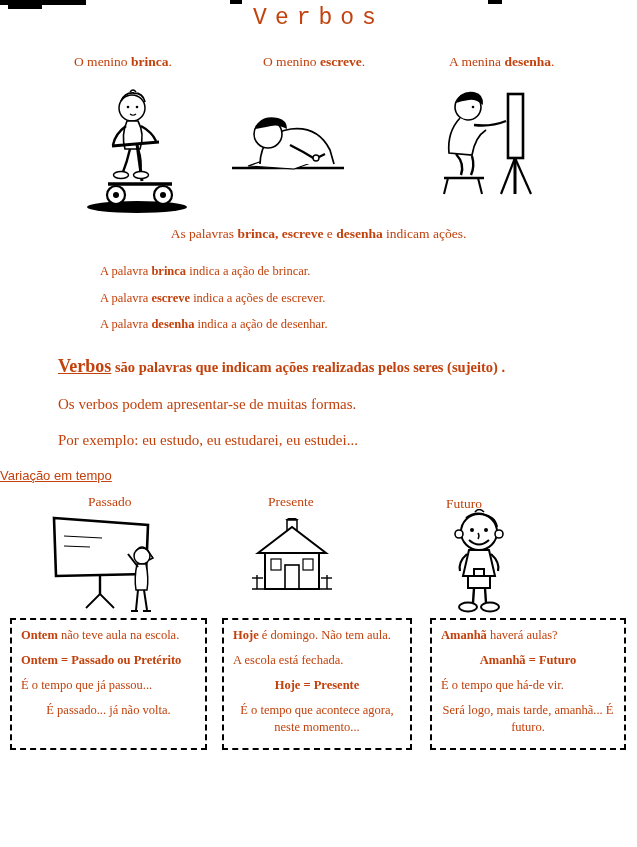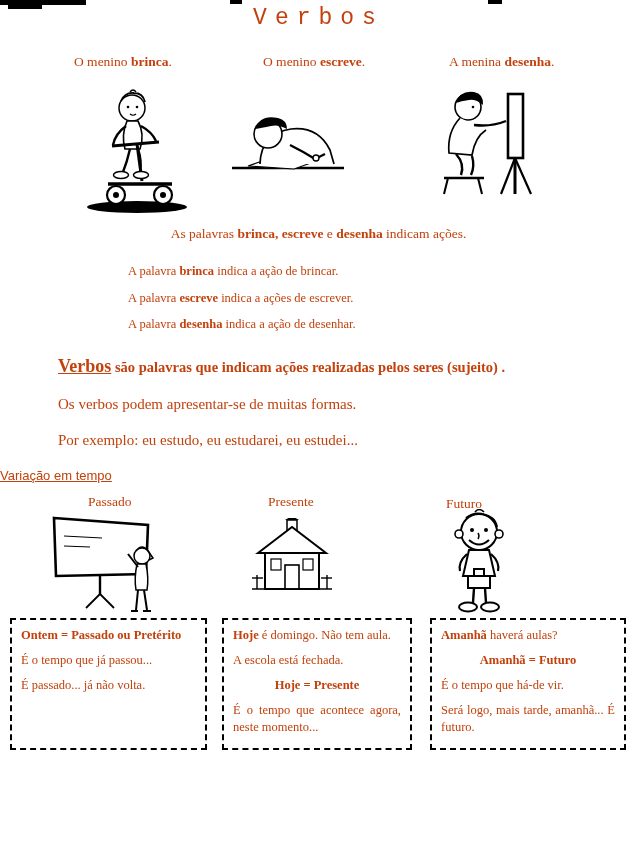--- a/index.html
+++ b/index.html
@@ -40,21 +40,21 @@
   .illus-school    { left: 250px; top: 518px; width: 84px;  height: 80px; }
   .illus-boy       { left: 442px; top: 509px; width: 74px;  height: 106px; }
 
   .summary {
     position: absolute;
     top: 226px; left: 0; width: 100%;
     text-align: center;
     font-size: 13.5px;
   }
 
-  .explanation { position: absolute; left: 100px; font-size: 12.5px; white-space: nowrap; margin-left: 28px; }
+  .explanation { position: absolute; left: 100px; font-size: 12.5px; white-space: nowrap; }
   .expl-1 { top: 264px; }
   .expl-2 { top: 291px; }
   .expl-3 { top: 317px; }
 
   .definition {
     position: absolute;
     left: 58px; top: 356px; width: 540px;
     font-size: 14.5px; font-weight: bold;
   }
   .definition .term {
@@ -88,21 +88,21 @@
     padding: 7px 9px 6px 9px;
     font-size: 12.5px;
     background: #fff;
   }
   .box-past    { left: 10px;  width: 197px; }
   .box-present { left: 222px; width: 190px; }
   .box-future  { left: 430px; width: 196px; }
   .tense-box p { margin: 0 0 8px 0; line-height: 1.35; }
   .tense-box p.centered { text-align: center; }
   .tense-box p.justified { text-align: justify; }
-  .tense-box p:last-child { margin-bottom: 0; }
+  .tense-box p:last-child { margin-bottom: 0; text-align: center; }
 </style>
 </head>
 <body>
 
 <div class="page">
 
   <div class="artifact" style="left:0; top:0; width:86px; height:5px;"></div>
   <div class="artifact" style="left:8px; top:0; width:34px; height:9px;"></div>
   <div class="artifact" style="left:230px; top:0; width:12px; height:4px;"></div>
   <div class="artifact" style="left:488px; top:0; width:14px; height:4px;"></div>
@@ -256,20 +256,21 @@
       <path d="M49 45 q9 8 7 17" stroke="#000" stroke-width="2.2" fill="none"></path>
       <rect x="26" y="67" width="22" height="12" fill="#fff" stroke="#000" stroke-width="2"></rect>
       <line x1="32" y1="79" x2="31" y2="94" stroke="#000" stroke-width="2.4"></line>
       <line x1="43" y1="79" x2="44" y2="94" stroke="#000" stroke-width="2.4"></line>
       <ellipse cx="26" cy="98" rx="9" ry="4.5" fill="#fff" stroke="#000" stroke-width="2"></ellipse>
       <ellipse cx="48" cy="98" rx="9" ry="4.5" fill="#fff" stroke="#000" stroke-width="2"></ellipse>
     </svg>
   </div>
 
   <div class="tense-box box-past">
+    <p><b>Ontem</b><span> não teve aula na escola.</span></p>
     <p><b>Ontem = Passado ou Pretérito</b></p>
     <p>É o tempo que já passou...</p>
     <p>É passado... já não volta.</p>
   </div>
 
   <div class="tense-box box-present">
     <p><b>Hoje</b><span> é domingo. Não tem aula.</span></p>
     <p>A escola está fechada.</p>
     <p class="centered"><b>Hoje = Presente</b></p>
     <p class="justified">É o tempo que acontece agora, neste momento...</p>

